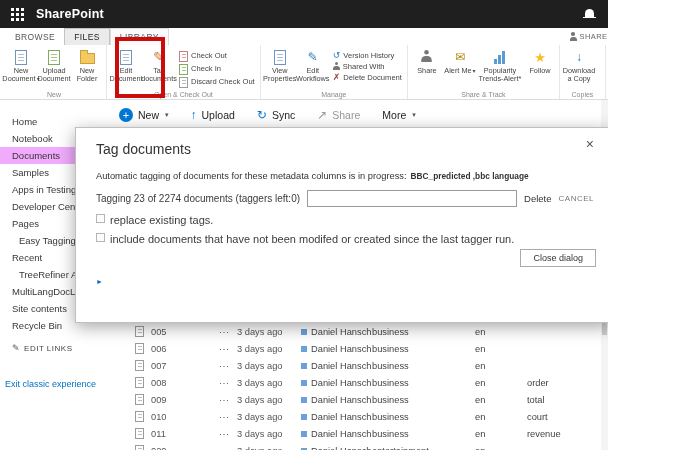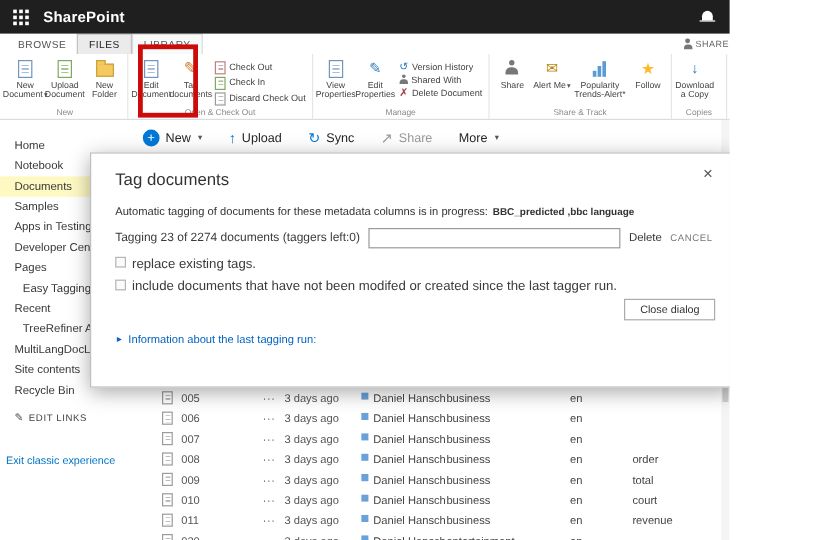--- a/index.html
+++ b/index.html
@@ -67,21 +67,21 @@
   .bars{display:flex;align-items:flex-end;gap:1px;height:13px}
   .bars i{display:block;width:3px;background:#5b9bd5}
   .bars .h1{height:5px}.bars .h2{height:9px}.bars .h3{height:13px}
 
   
   .redbox{position:absolute;left:115px;top:37px;width:50px;height:61px;border:4px solid #cc0b0b;z-index:30;pointer-events:none}
 
   
   .sidebar{position:absolute;left:0;top:100px;width:97px;bottom:0;background:#fff;font-size:9.5px;color:#373737;padding-top:13px;z-index:2}
   .nav-item{padding:3px 4px 3px 12px;cursor:pointer;white-space:nowrap;overflow:hidden}
-  .nav-item[data-state="selected"]{background:#fef9c3}
+  .nav-item[data-state="selected"]{background:#f0abfc}
   .nav-item[data-state="indent"]{padding-left:19px}
   .editlinks{margin-top:10px;padding-left:12px;font-size:8px;letter-spacing:.5px;color:#444;display:flex;gap:4px;align-items:center;cursor:pointer}
   .pencil-s{font-size:9px;color:#555;line-height:1}
   .exitlink{margin-top:26px;padding-left:5px;font-size:9px;color:#0072c6;cursor:pointer}
 
   
   .content{position:absolute;left:97px;top:100px;right:7px;bottom:0;background:#fff;z-index:1}
   .ctoolbar{position:absolute;left:22px;top:8px;display:flex;align-items:center;gap:22px;font-size:10.5px;color:#262626}
   .tbi{display:flex;align-items:center;gap:5px;cursor:pointer}
   .tbi[data-state="disabled"]{color:#9a9a9a}
@@ -89,21 +89,21 @@
   .circle-plus{width:14px;height:14px;border-radius:50%;background:#0078d7;color:#fff;font-size:11px;line-height:14px;text-align:center;display:inline-block}
   .tglyph{color:#0078d7;font-size:12px;line-height:1}
   .caret2{font-size:7px;color:#555;margin-left:1px}
 
   .rows{position:absolute;left:0;top:223px;right:0}
   .trow{display:flex;align-items:center;height:17px;padding-left:38px;font-size:9.3px;color:#444;cursor:pointer}
   .c-ic{width:16px;display:flex;align-items:center}
   .c-name{width:68px;color:#555}
   .c-dots{width:18px;color:#555;letter-spacing:.5px;font-size:9px}
   .c-mod{width:64px;color:#555}
-  .c-by{width:71px;display:flex;gap:4px;overflow:hidden;white-space:nowrap}
+  .c-by{width:71px;display:flex;align-items:center;gap:4px;overflow:hidden;white-space:nowrap}
   .presence{width:6px;height:6px;background:#6aa1d8;flex:none}
   .c-cat{width:103px}
   .c-lang{width:52px}
   .c-extra{flex:1}
 
   .scrollbar{position:absolute;right:0;top:100px;width:7px;bottom:0;background:#f4f4f4;z-index:3}
   .thumb{position:absolute;left:1px;right:1px;top:150px;height:85px;background:#cdcdcd;cursor:pointer}
 
   
   .modal{position:absolute;left:75px;top:127px;width:536px;height:196px;background:#fff;border:1px solid #bfbfbf;
@@ -225,21 +225,21 @@
         <div class="rbig">
           <span class="ic-slot">
               <span class="doc"></span>
             </span>
           <span>View Properties</span>
         </div>
         <div class="rbig">
           <span class="ic-slot">
               <span class="glyph g-blue">✎</span>
             </span>
-          <span>Edit Properties</span>
+          <span>Edit Workflows</span>
         </div>
         <div class="rsmall-col">
           <div class="rsmall">
             <span class="glyph g-blue" style="font-size:9px">↺</span>
             <span>Version History</span>
           </div>
           <div class="rsmall">
             <span class="person-ico"></span>
             <span>Shared With</span>
           </div>
@@ -573,17 +573,16 @@
     </div>
     <div class="m-check">
       <span class="box"></span>
       <span>include documents that have not been modifed or created since the last tagger run.</span>
     </div>
     <div class="m-footer">
       <button class="close-dialog-btn">Close dialog</button>
     </div>
     <div class="m-info">
       <span class="tri">►</span>
-      <span>Information about the last tagging run:</span>
     </div>
   </div>
 
 </div>
 
 </body></html>

